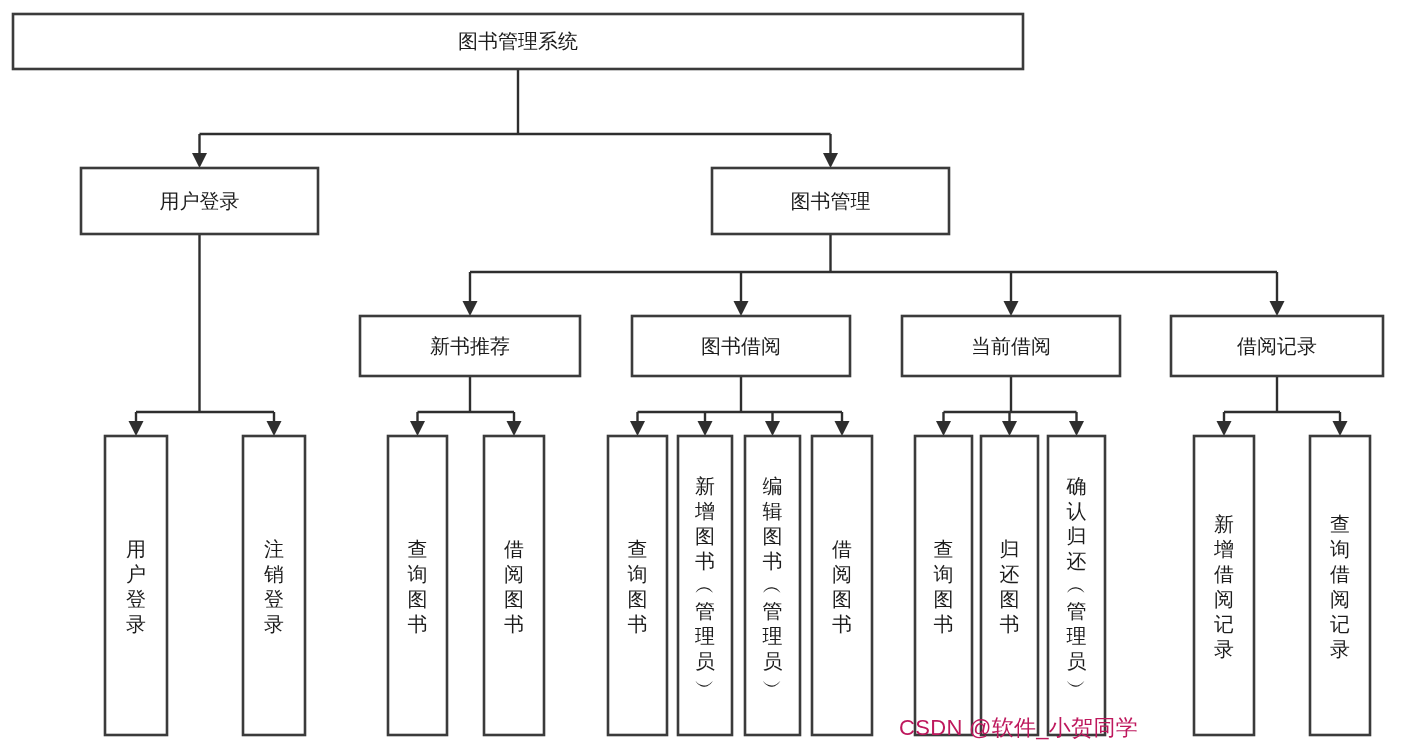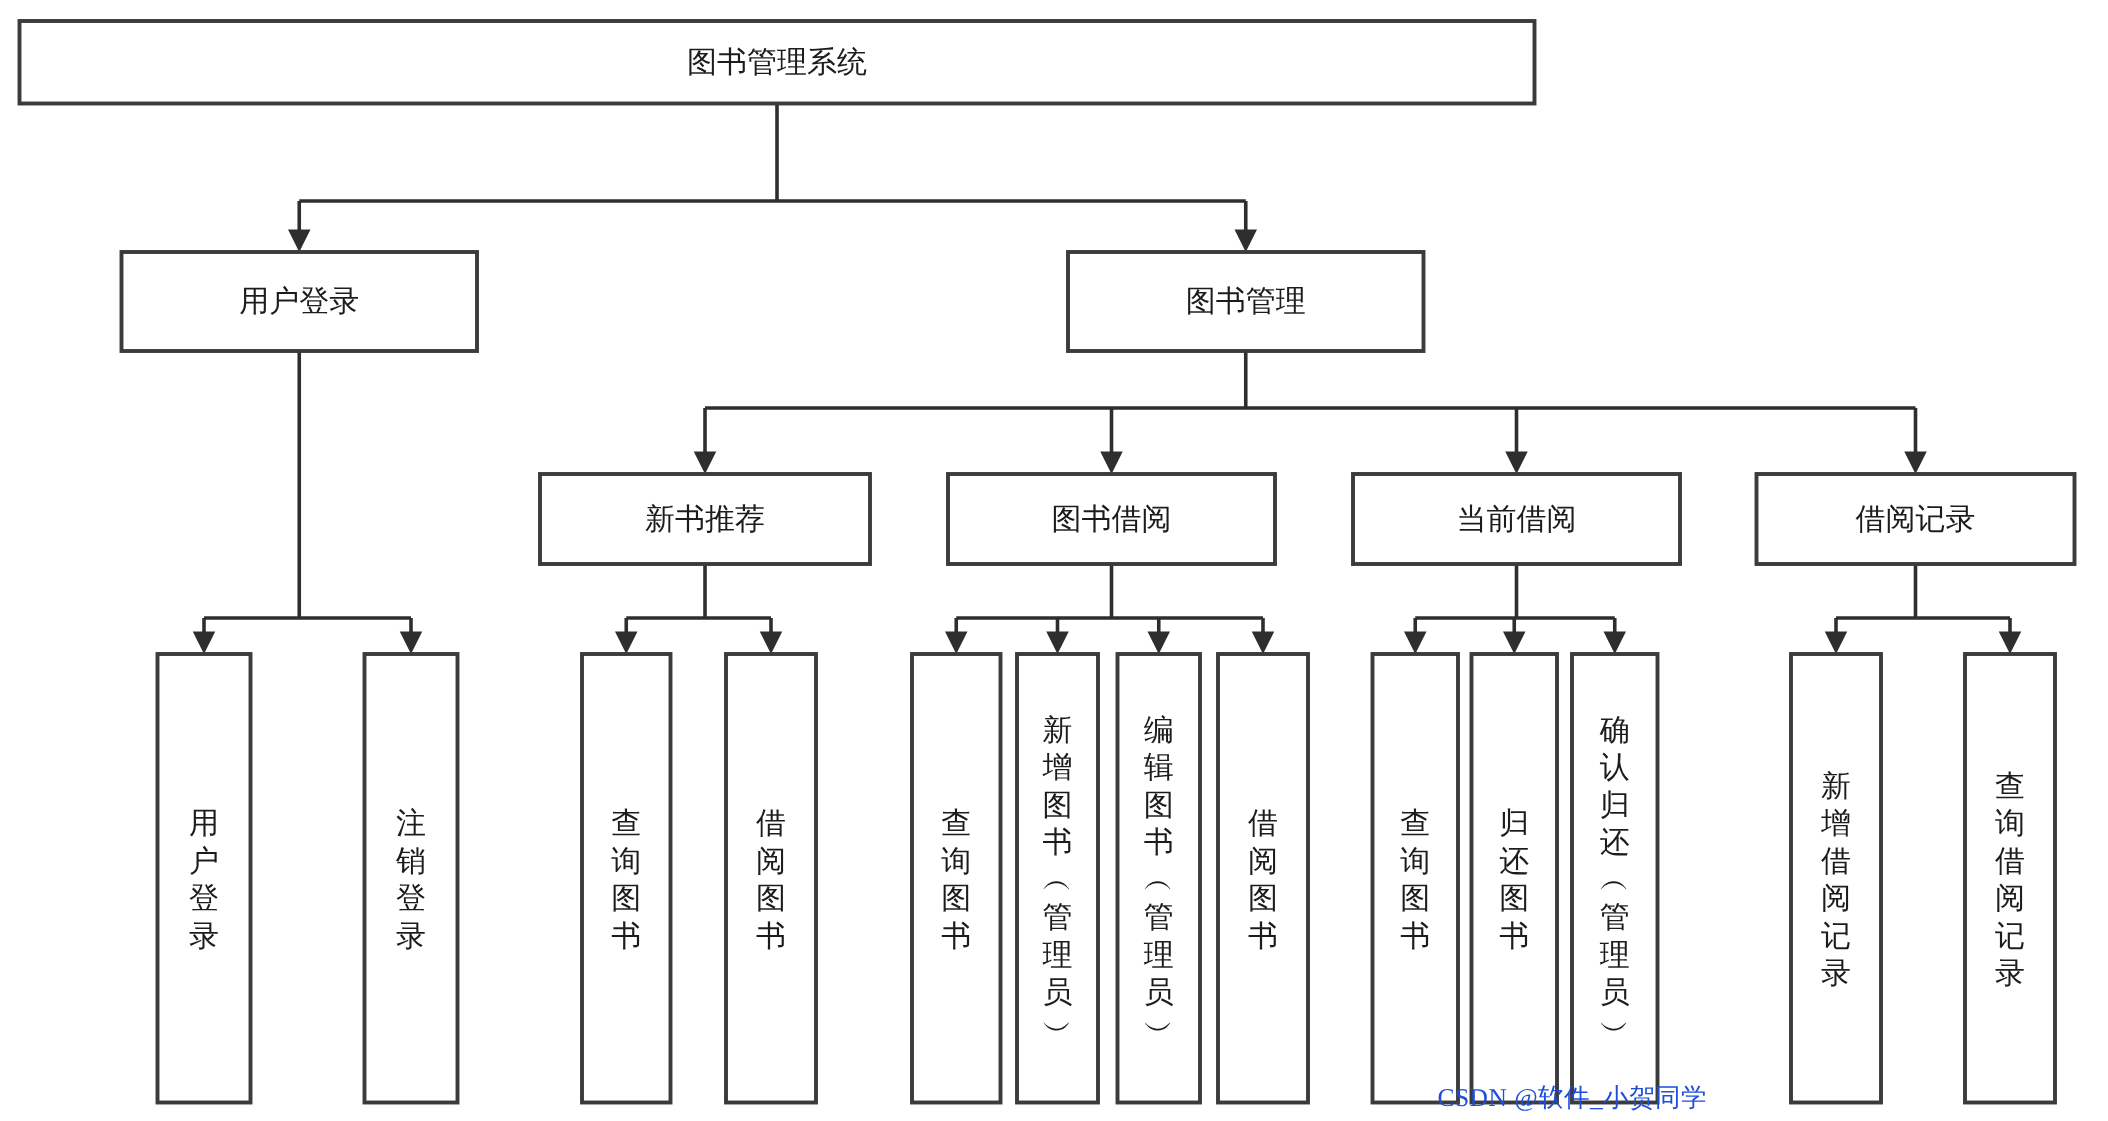--- a/index.html
+++ b/index.html
@@ -51,23 +51,23 @@
     fill: none;
   }
   .arrow-head {
     fill: #2e2e2e;
     stroke: none;
   }
   .watermark {
     position: absolute;
     right: 8px;
     bottom: 4px;
-    font-family: Liberation Serif, serif;
-    font-size: 17px;
-    color: #1d4ed8;
+    font-family: Liberation Sans, sans-serif;
+    font-size: 22px;
+    color: #be185d;
     white-space: nowrap;
     letter-spacing: 0.3px;
   }
 </style>
 </head>
 <body>
 
 <div id="diagram-root">
 
   <svg id="tree-svg" viewBox="0 0 1405 747">

